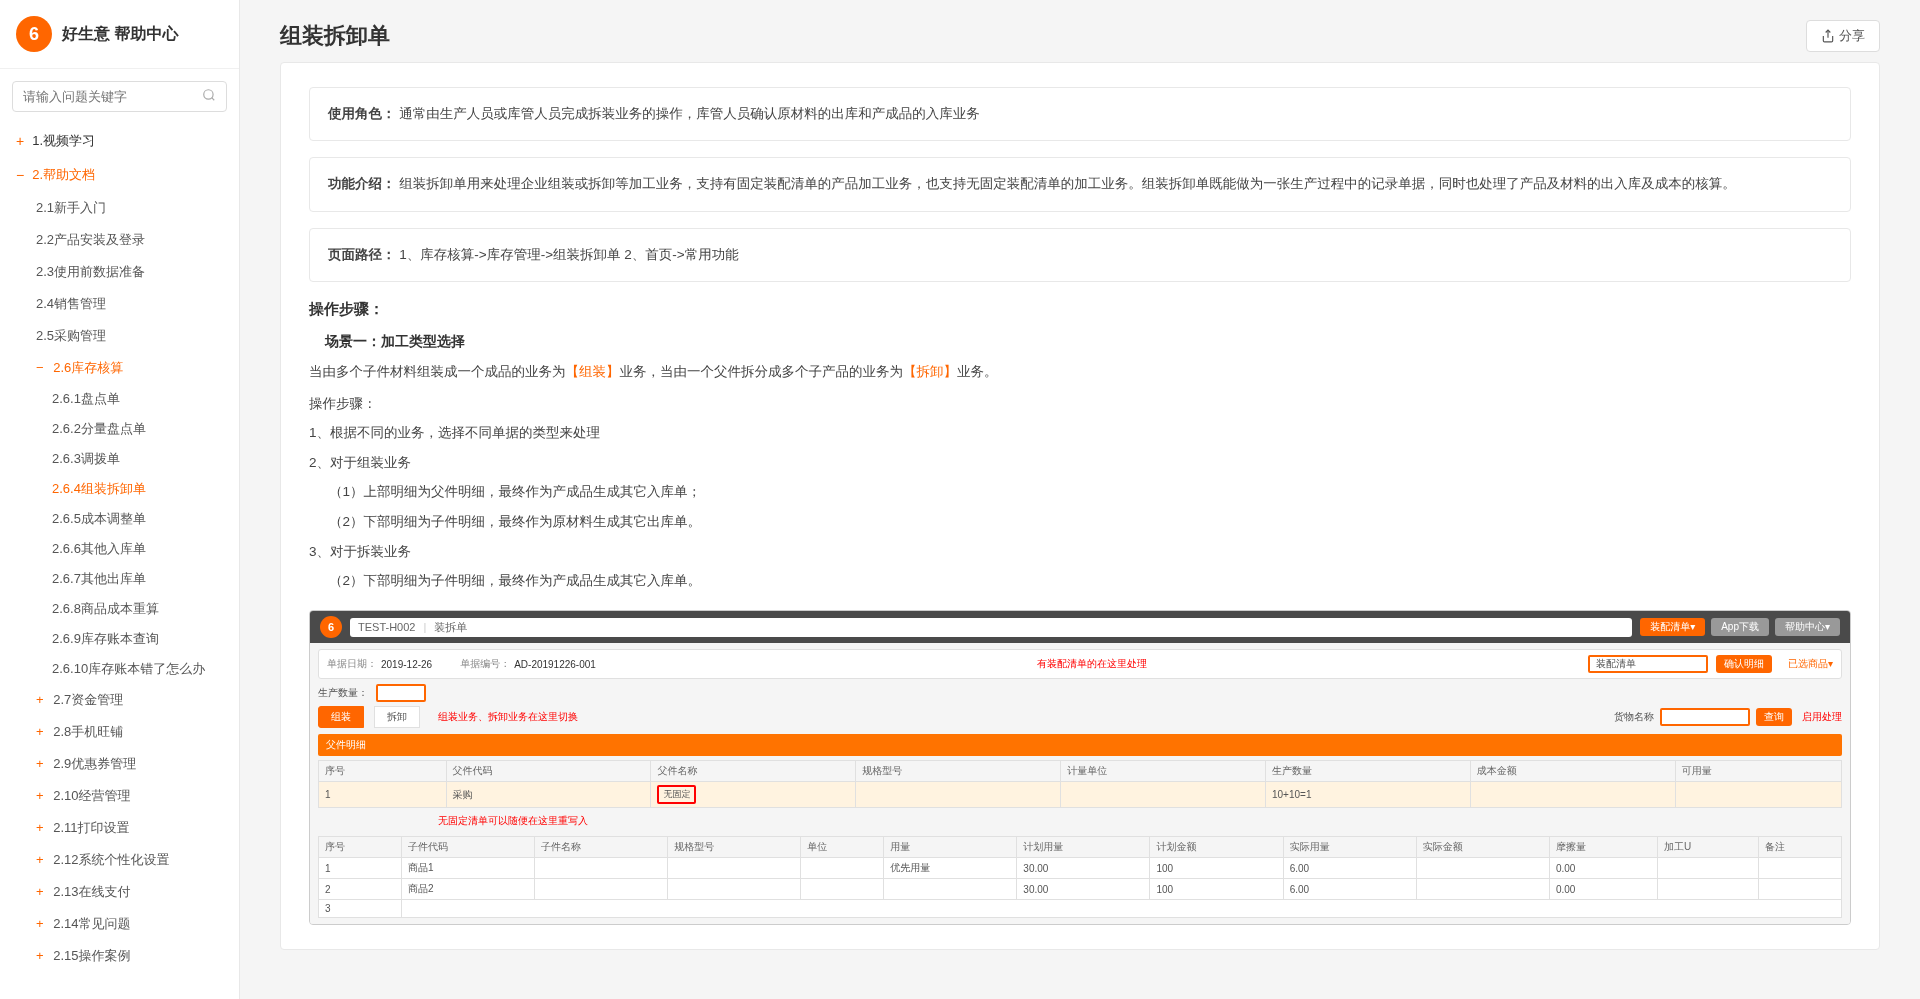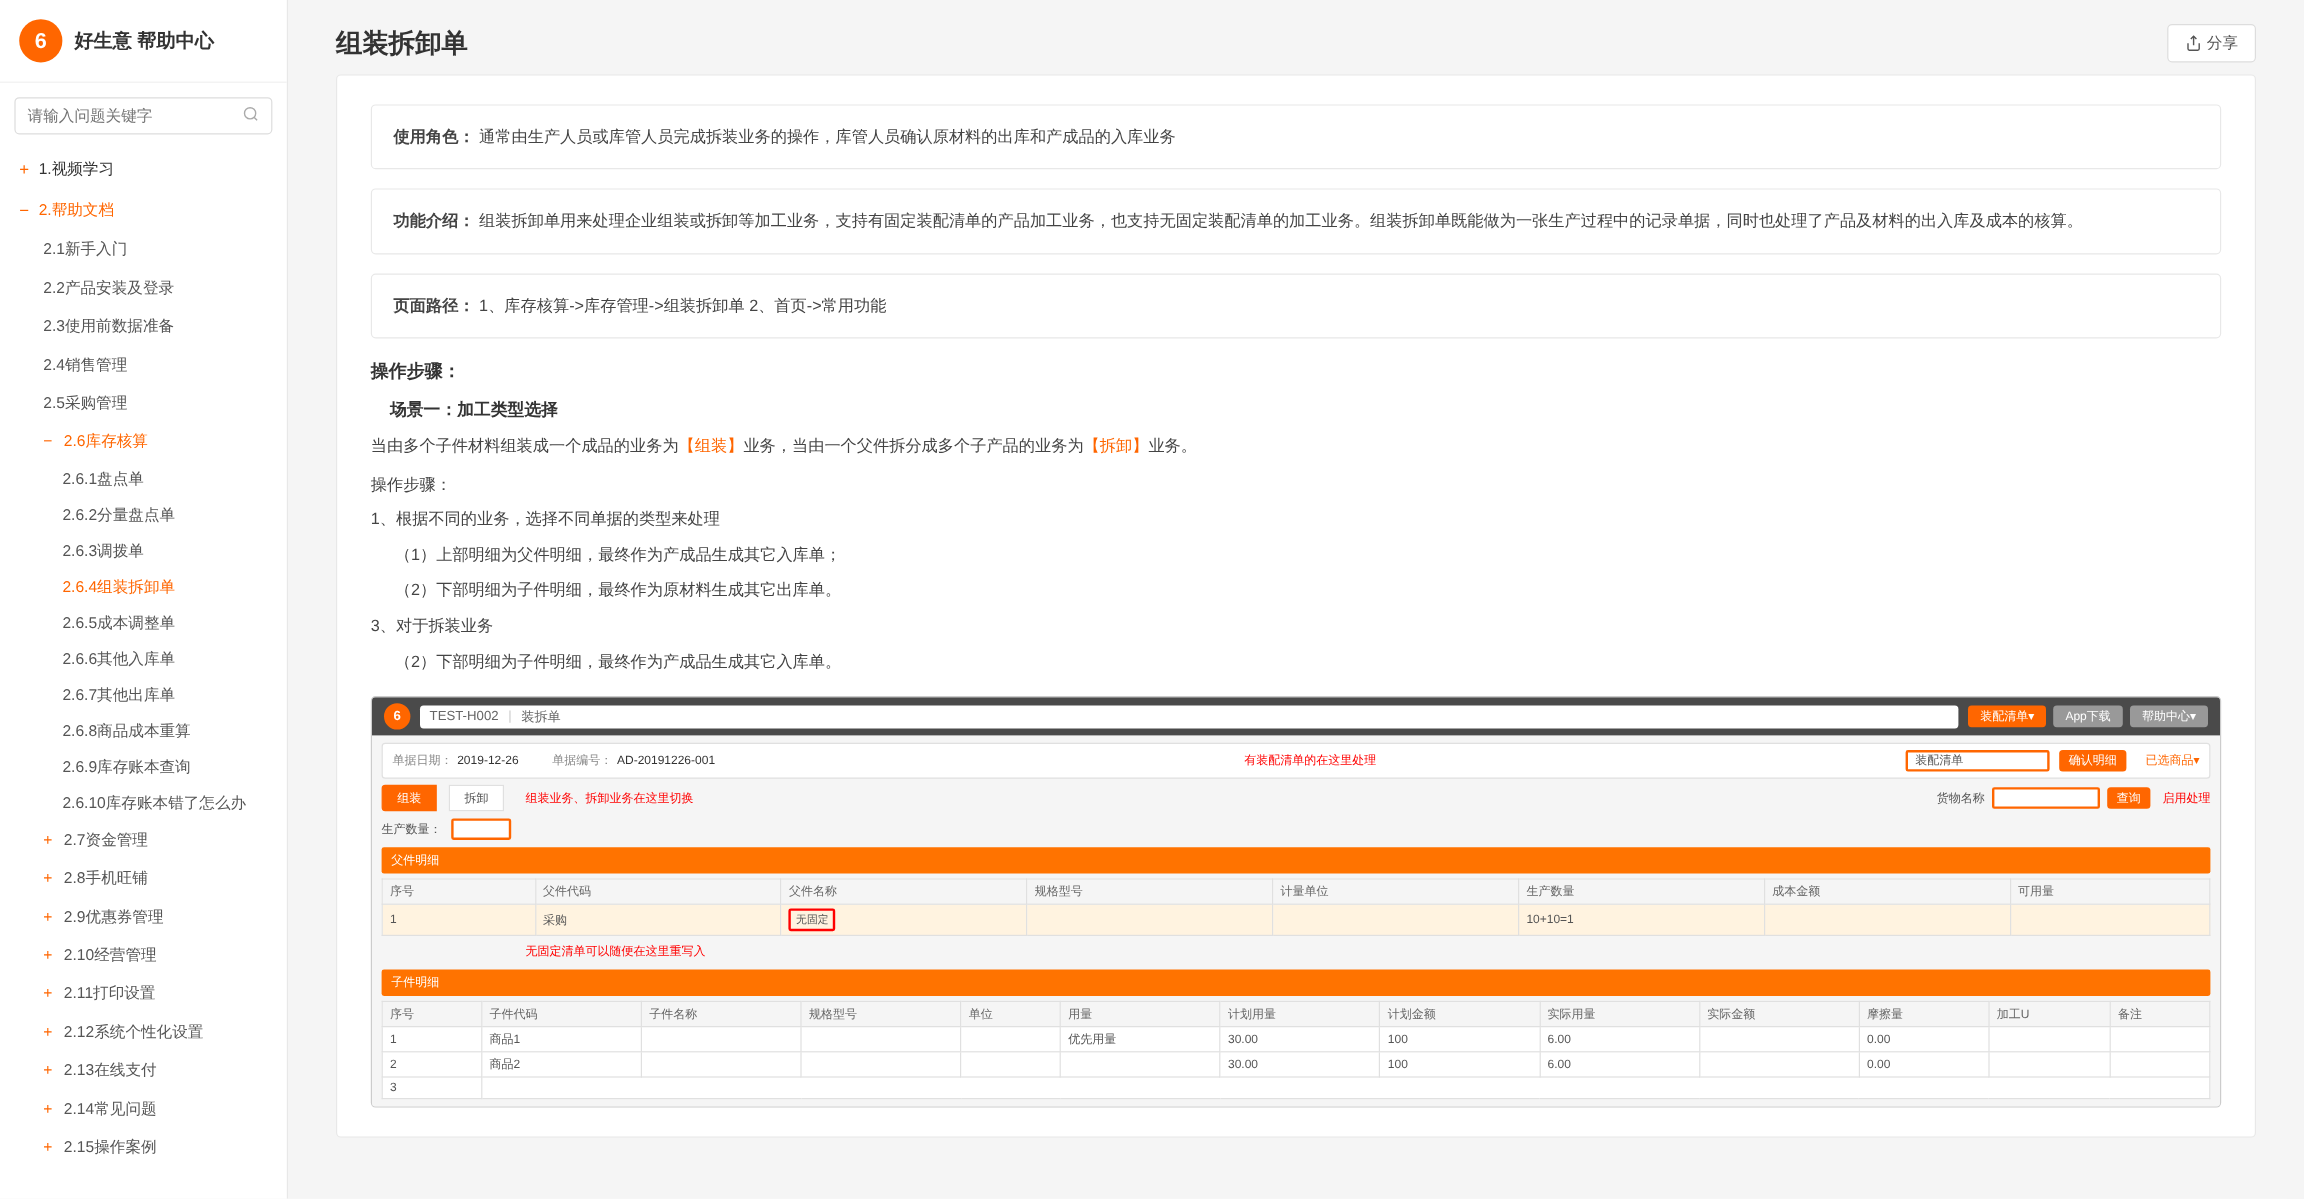--- a/index.html
+++ b/index.html
@@ -451,20 +451,21 @@
 
     <div class="sub-heading">场景一：加工类型选择</div>
 
     <p class="content-text">
       当由多个子件材料组装成一个成品的业务为<span class="highlight-orange">【组装】</span>业务，当由一个父件拆分成多个子产品的业务为<span class="highlight-orange">【拆卸】</span>业务。
     </p>
 
     <div class="step-item">操作步骤：</div>
 
     <div class="step-item">1、根据不同的业务，选择不同单据的类型来处理</div>
+    <div class="step-item">2、对于组装业务</div>
     <div class="step-item indent1">（1）上部明细为父件明细，最终作为产成品生成其它入库单；</div>
     <div class="step-item indent1">（2）下部明细为子件明细，最终作为原材料生成其它出库单。</div>
     <div class="step-item">3、对于拆装业务</div>
     <div class="step-item indent1">（2）下部明细为子件明细，最终作为产成品生成其它入库单。</div>
 
     <div class="screenshot-container">
       <div class="screenshot-inner">
 
         <div class="ss-titlebar">
           <div class="ss-logo-circle">6</div>
@@ -494,35 +495,35 @@
                 <span class="ss-field-value">AD-20191226-001</span>
               </div>
               <div style="flex:1; display:flex; justify-content:center; align-items:center; gap:8px;">
                 <span style="color:#f00; font-size:10px;">有装配清单的在这里处理</span>
               </div>
               <div class="ss-field-input highlighted" style="width:120px; display:flex; align-items:center; font-size:10px; color:#555;">装配清单</div>
               <div class="ss-btn-orange">确认明细</div>
               <div style="font-size:10px; color:#f60; margin-left:8px;">已选商品▾</div>
             </div>
 
+            <div style="font-size:10px; color:#555; margin-bottom:4px; display:flex; align-items:center; gap:8px;">
+              <span>生产数量：</span>
+              <div class="ss-field-input highlighted" style="width:50px;"></div>
+            </div>
+
             <div style="display:flex; align-items:center; gap:10px; margin-bottom:6px; position:relative;">
               <div class="ss-seg-tab active">组装</div>
               <div class="ss-seg-tab">拆卸</div>
               <span style="color:#f00; font-size:10px; margin-left:8px;">组装业务、拆卸业务在这里切换</span>
               <div style="margin-left:auto; display:flex; align-items:center; gap:6px;">
                 <span style="font-size:10px; color:#555;">货物名称</span>
                 <div class="ss-field-input highlighted" style="width:90px;"></div>
                 <div class="ss-btn-orange">查询</div>
                 <span style="color:#f00; font-size:10px; margin-left:4px;">启用处理</span>
               </div>
-            </div>
-
-            <div style="font-size:10px; color:#555; margin-bottom:4px; display:flex; align-items:center; gap:8px;">
-              <span>生产数量：</span>
-              <div class="ss-field-input highlighted" style="width:50px;"></div>
             </div>
           </div>
 
           <div style="margin-bottom:8px; position:relative;">
             <div class="ss-section-header">
               <span>父件明细</span>
             </div>
             <table class="ss-table">
               <thead>
                 <tr>
@@ -548,23 +549,20 @@
                   <td>10+10=1</td>
                   <td></td>
                   <td></td>
                 </tr>
               </tbody>
             </table>
             <div style="position:absolute; left:120px; bottom:-20px; color:#f00; font-size:10px; white-space:nowrap;">无固定清单可以随便在这里重写入</div>
           </div>
 
           <div style="margin-top:28px;">
-            <div class="ss-section-header">
-              <span>子件明细</span>
-            </div>
             <table class="ss-table">
               <thead>
                 <tr>
                   <th>序号</th>
                   <th>子件代码</th>
                   <th>子件名称</th>
                   <th>规格型号</th>
                   <th>单位</th>
                   <th>用量</th>
                   <th>计划用量</th>

